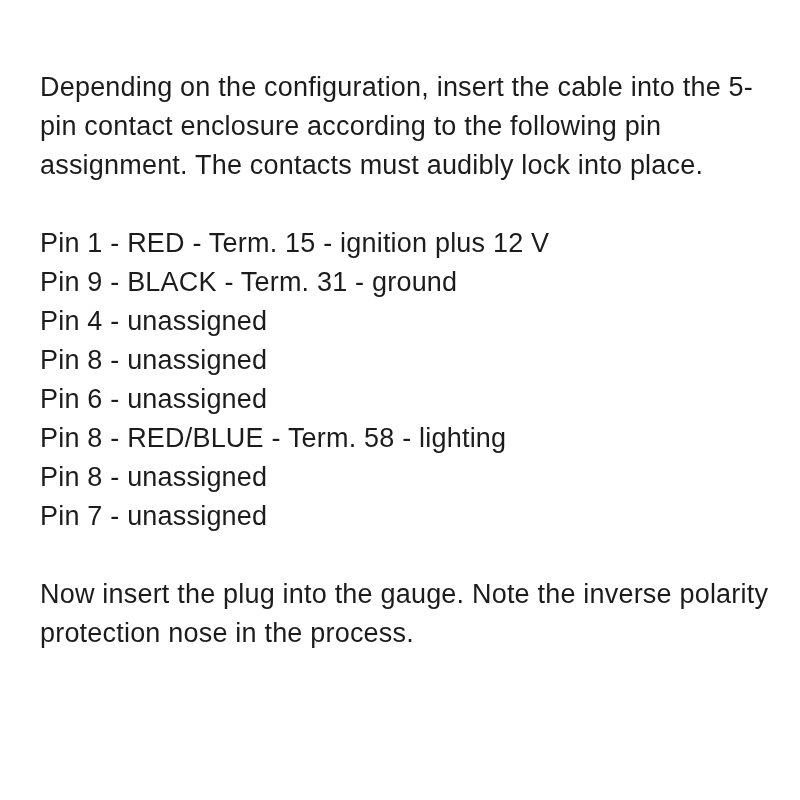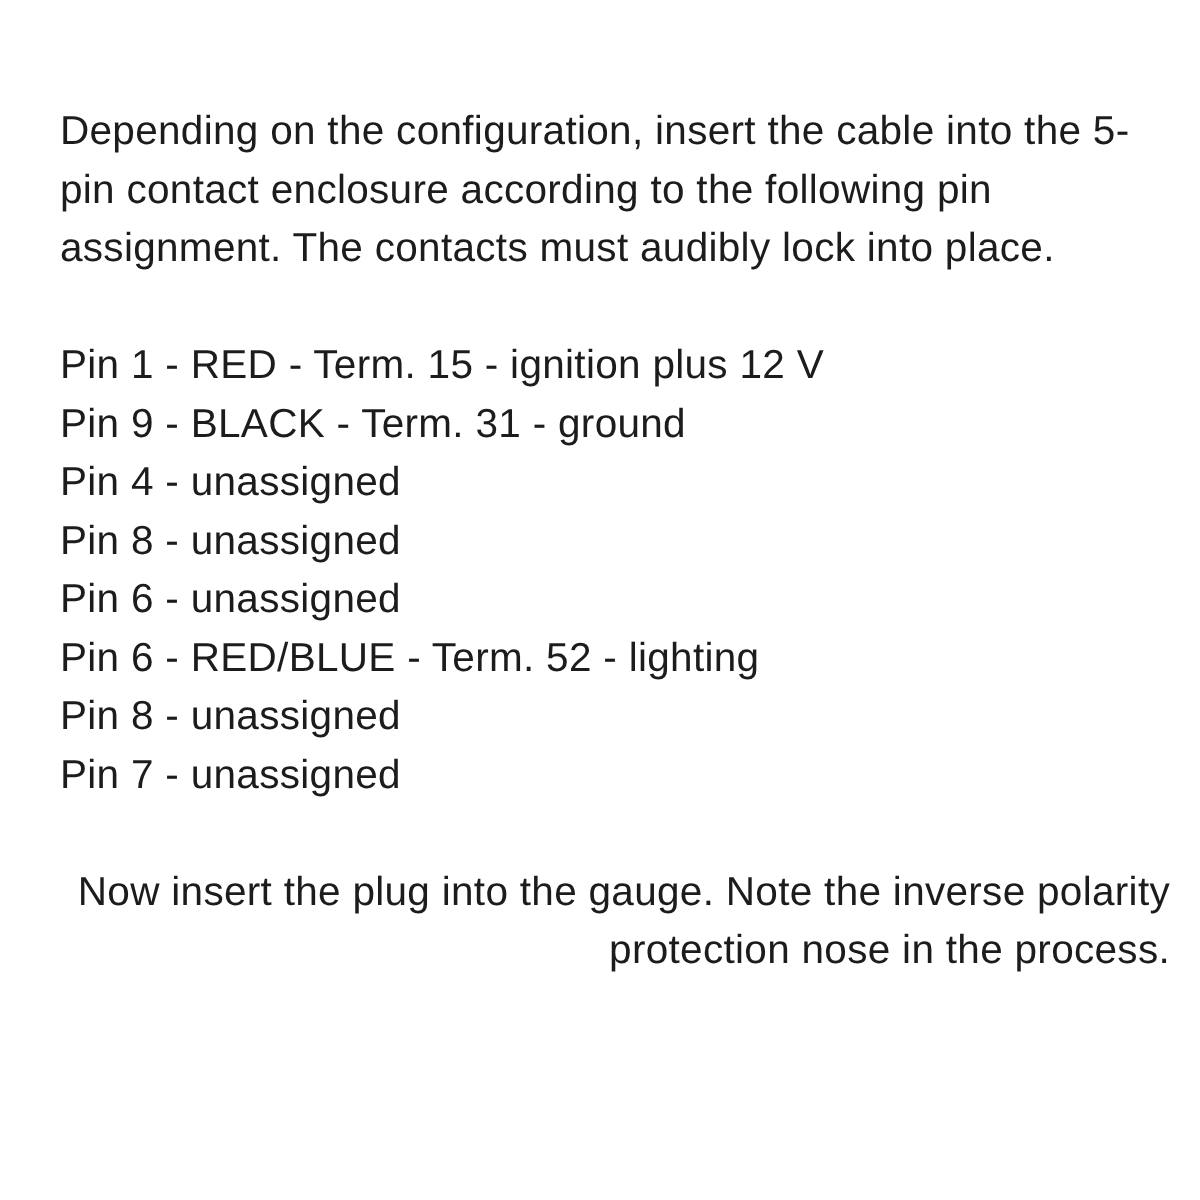--- a/index.html
+++ b/index.html
@@ -30,38 +30,37 @@
     margin: 0 0 39px 0;
   }
   .pin-list {
     margin: 0 0 39px 0;
   }
   .pin-line {
     white-space: nowrap;
   }
   .closing {
     margin: 0;
-    text-align: right;
   }
 </style>
 </head>
 <body>
 
 <div class="page">
   <div class="doc-body">
 
     <p class="paragraph">Depending on the configuration, insert the cable into the 5-pin contact enclosure according to the following pin assignment. The contacts must audibly lock into place.</p>
 
     <div class="pin-list">
       <div class="pin-line">Pin 1 - RED - Term. 15 - ignition plus 12 V</div>
       <div class="pin-line">Pin 9 - BLACK - Term. 31 - ground</div>
       <div class="pin-line">Pin 4 - unassigned</div>
       <div class="pin-line">Pin 8 - unassigned</div>
       <div class="pin-line">Pin 6 - unassigned</div>
-      <div class="pin-line">Pin 6 - RED/BLUE - Term. 52 - lighting</div>
+      <div class="pin-line">Pin 8 - RED/BLUE - Term. 58 - lighting</div>
       <div class="pin-line">Pin 8 - unassigned</div>
       <div class="pin-line">Pin 7 - unassigned</div>
     </div>
 
     <p class="paragraph closing">Now insert the plug into the gauge. Note the inverse polarity protection nose in the process.</p>
 
   </div>
 </div>
 
 </body></html>

